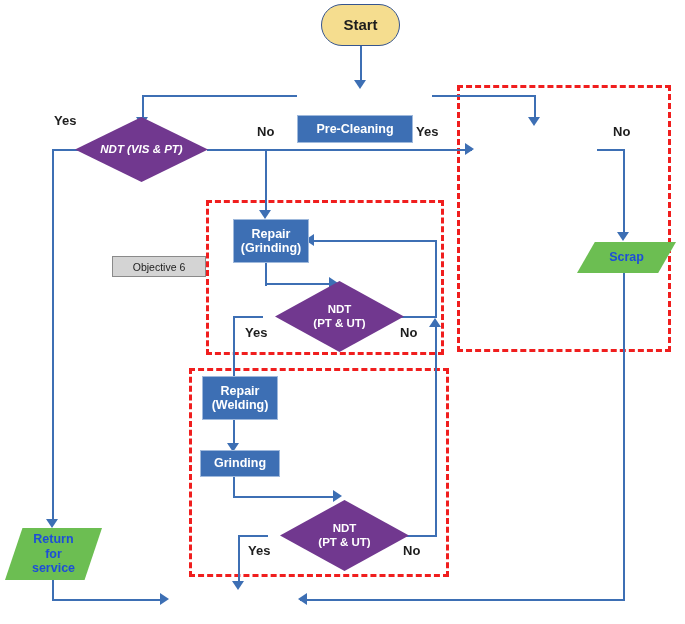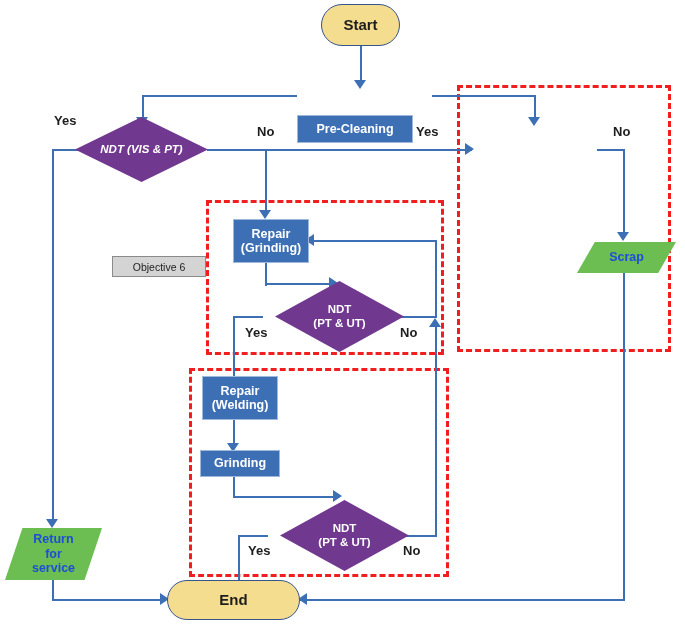--- a/index.html
+++ b/index.html
@@ -188,23 +188,20 @@
 (PT &amp; UT)</span>
   </div>
 
   <div class="data-shape" style="left:5px;top:528px;width:97px;height:52px;">
     <div class="par"></div>
     <span class="node-label">Return
 for
 service</span>
   </div>
 
-  <div class="terminator" style="left:167px;top:580px;width:133px;height:40px;">
-    <span class="node-label">End</span>
-  </div>
 
   <div class="objective" style="left:112px;top:256px;width:94px;height:21px;">
     <span>Objective 6</span>
   </div>
 
   <div class="branch" style="left:54px;top:113px;">
     <span>Yes</span>
   </div>
   <div class="branch" style="left:257px;top:124px;">
     <span>No</span>

